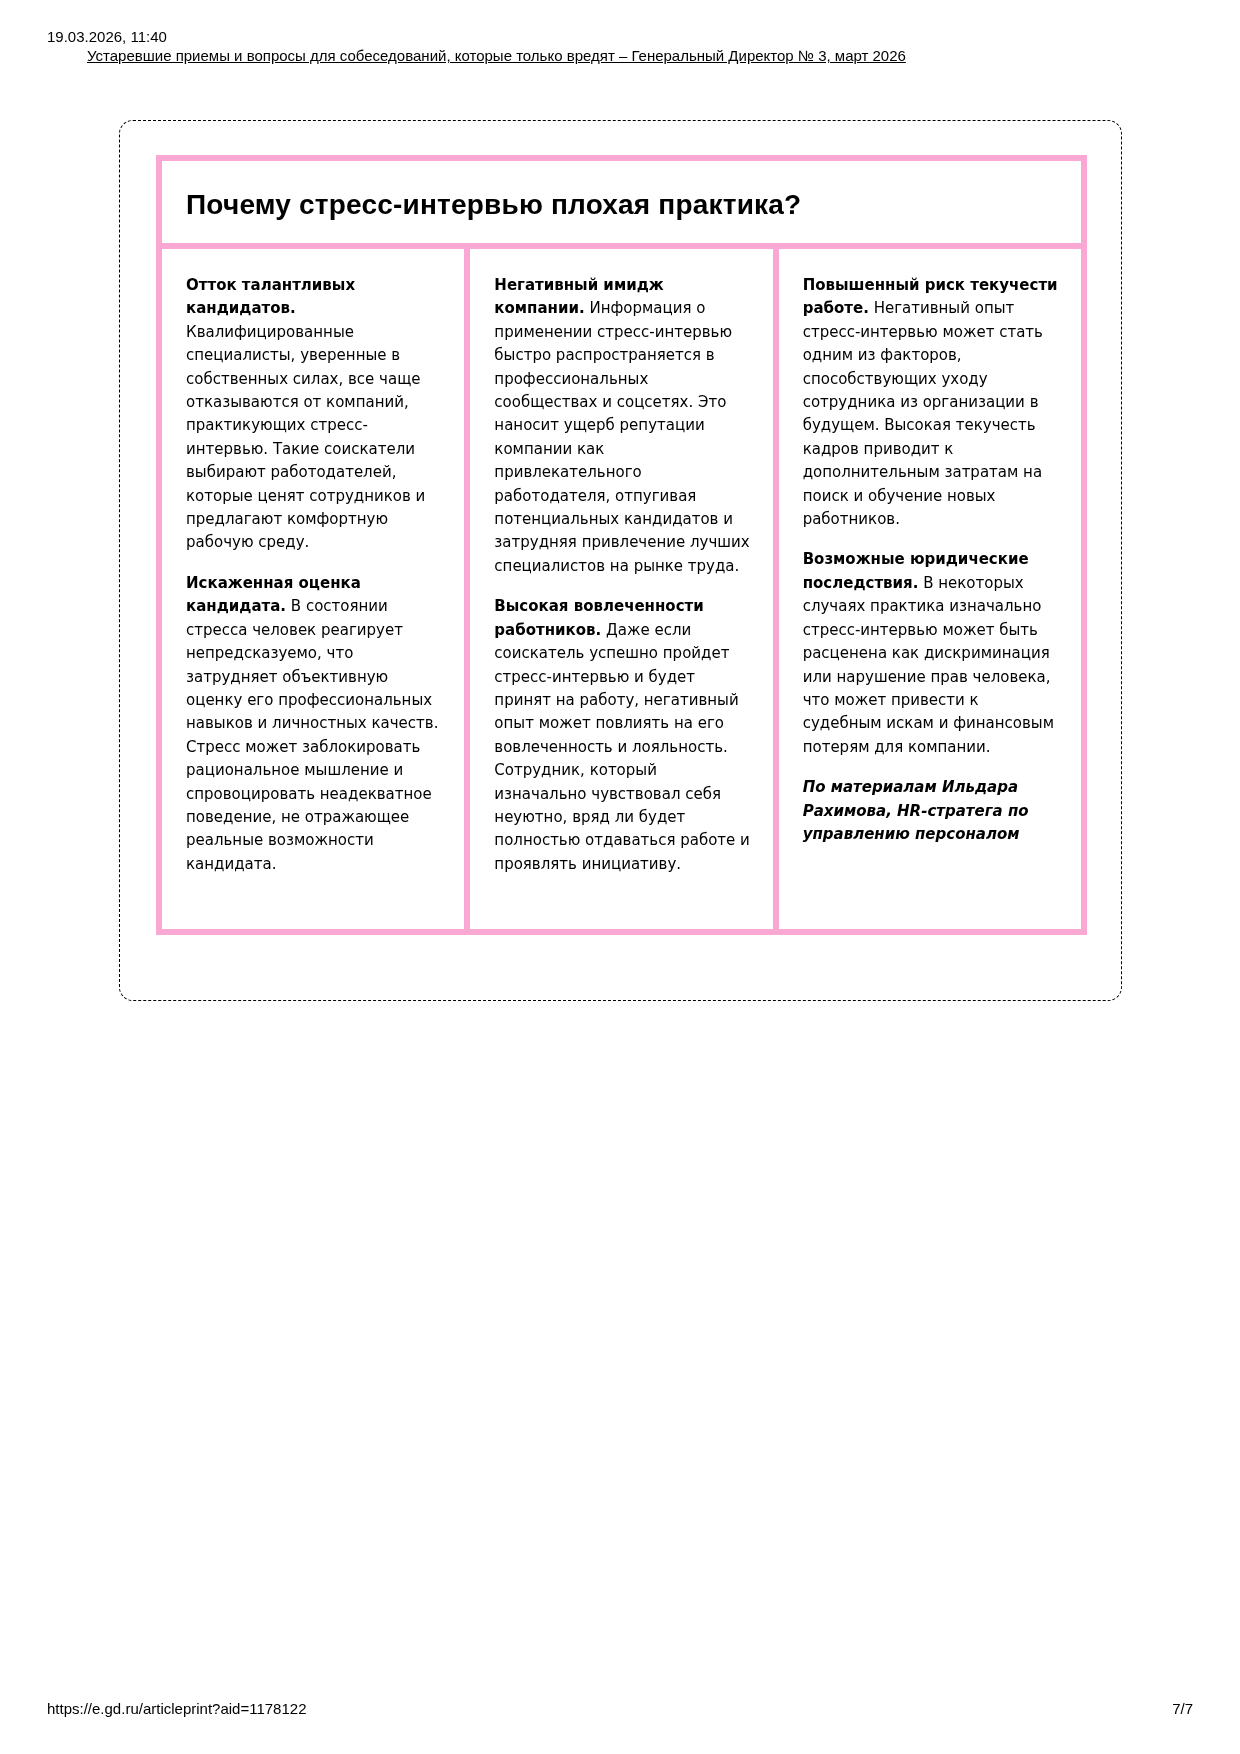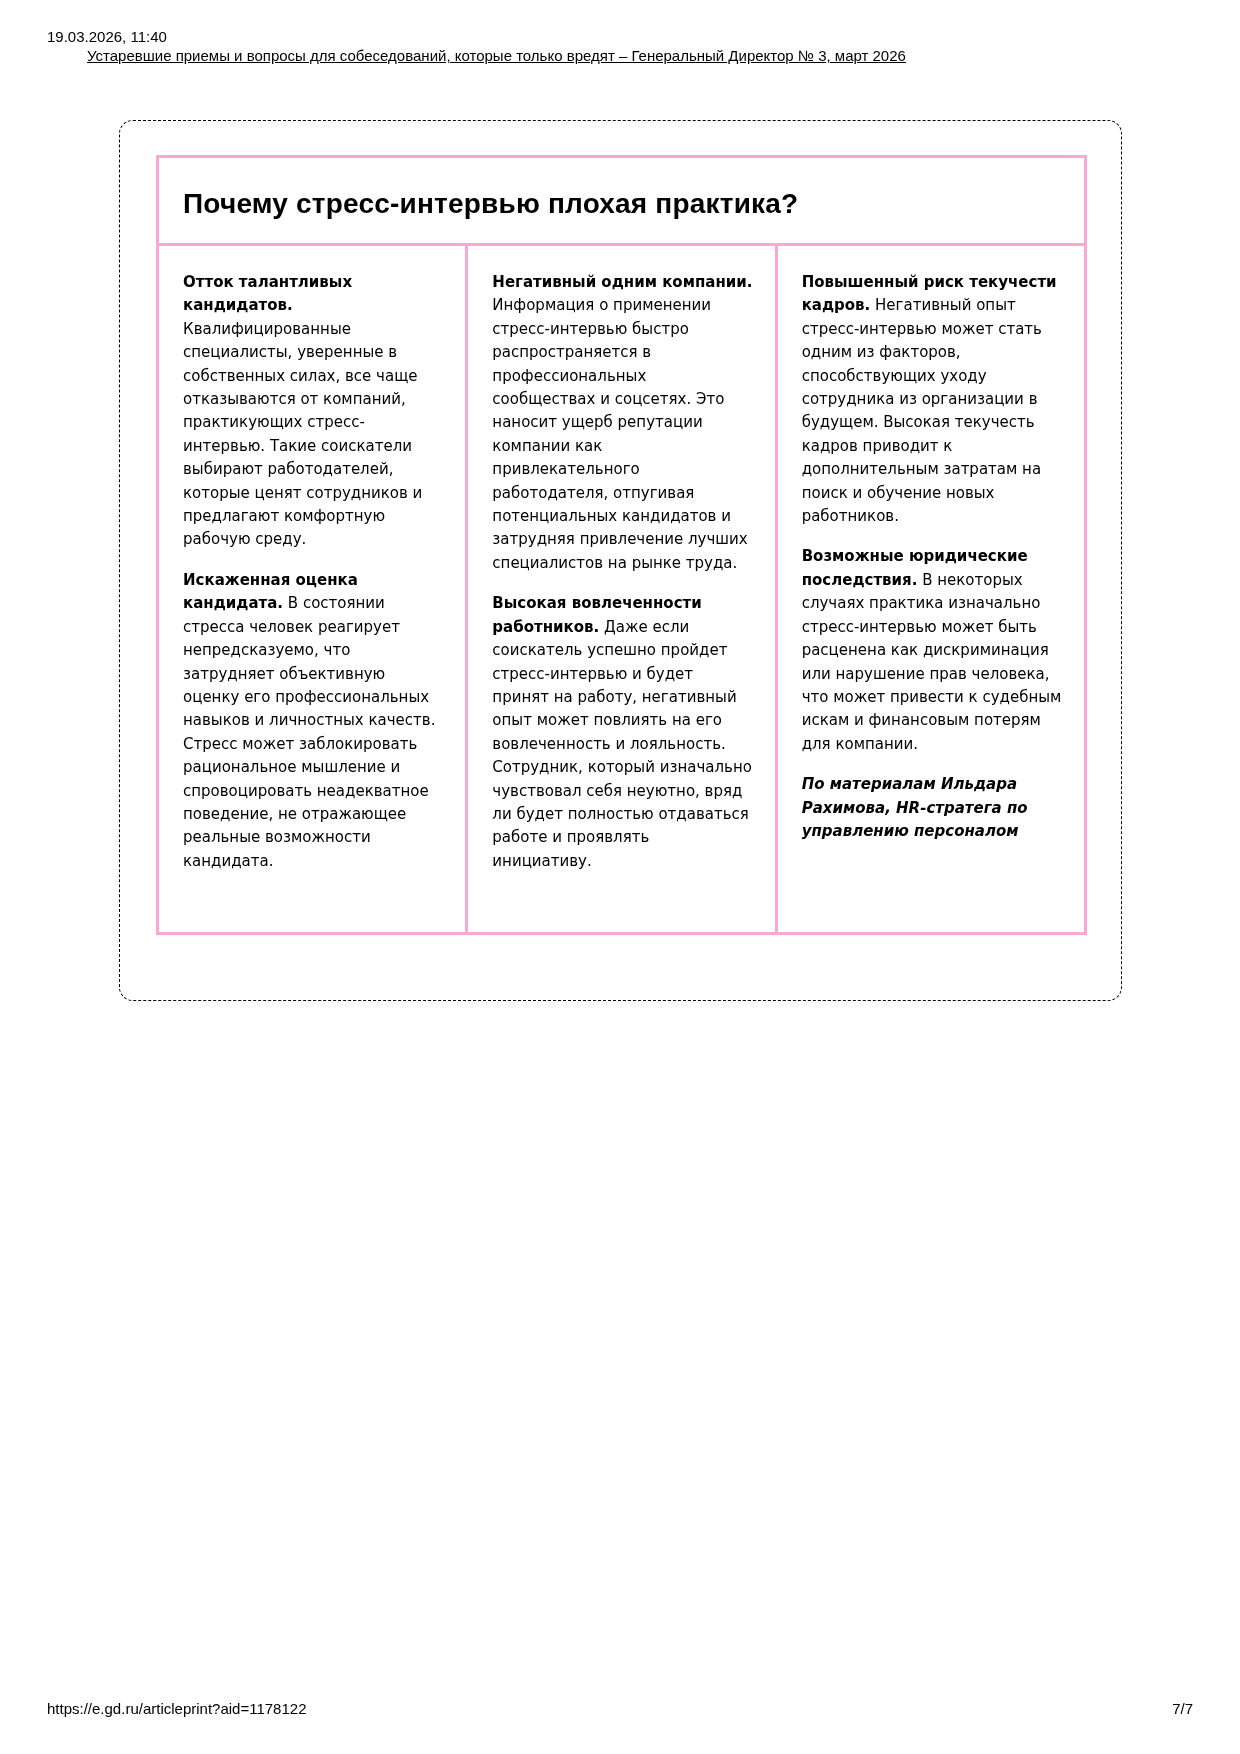--- a/index.html
+++ b/index.html
@@ -64,21 +64,21 @@
     position: absolute;
     left: 36px;
     top: 34px;
     width: 931px;
     height: 780px;
     border-collapse: collapse;
     table-layout: fixed;
     background: #ffffff;
   }
   table.info-table td {
-    border: 3px solid #f9a8d4;
+    border: 6px solid #f9a8d4;
   }
   td.title-cell {
     height: 88px;
     vertical-align: middle;
     padding: 6px 24px 0 24px;
     font-family: "Liberation Sans", sans-serif;
     font-weight: bold;
     font-size: 28px;
     letter-spacing: 0.2px;
     border-bottom: 3px solid #333333;
@@ -118,32 +118,32 @@
             <span>Квалифицированные специалисты, уверенные в собственных силах, все чаще отказываются от компаний, практикующих стресс-интервью. Такие соискатели выбирают работодателей, которые ценят сотрудников и предлагают комфортную рабочую среду.</span>
           </p>
           <p>
             <b>Искаженная оценка кандидата.</b>
             <span>В состоянии стресса человек реагирует непредсказуемо, что затрудняет объективную оценку его профессиональных навыков и личностных качеств. Стресс может заблокировать рациональное мышление и спровоцировать неадекватное поведение, не отражающее реальные возможности кандидата.</span>
           </p>
         </td>
 
         <td class="body-cell">
           <p>
-            <b>Негативный одним компании.</b>
+            <b>Негативный имидж компании.</b>
             <span>Информация о применении стресс-интервью быстро распространяется в профессиональных сообществах и соцсетях. Это наносит ущерб репутации компании как привлекательного работодателя, отпугивая потенциальных кандидатов и затрудняя привлечение лучших специалистов на рынке труда.</span>
           </p>
           <p>
             <b>Высокая вовлеченности работников.</b>
             <span>Даже если соискатель успешно пройдет стресс-интервью и будет принят на работу, негативный опыт может повлиять на его вовлеченность и лояльность. Сотрудник, который изначально чувствовал себя неуютно, вряд ли будет полностью отдаваться работе и проявлять инициативу.</span>
           </p>
         </td>
 
         <td class="body-cell">
           <p>
-            <b>Повышенный риск текучести кадров.</b>
+            <b>Повышенный риск текучести работе.</b>
             <span>Негативный опыт стресс-интервью может стать одним из факторов, способствующих уходу сотрудника из организации в будущем. Высокая текучесть кадров приводит к дополнительным затратам на поиск и обучение новых работников.</span>
           </p>
           <p>
             <b>Возможные юридические последствия.</b>
             <span>В некоторых случаях практика изначально стресс-интервью может быть расценена как дискриминация или нарушение прав человека, что может привести к судебным искам и финансовым потерям для компании.</span>
           </p>
           <p class="source-note">По материалам Ильдара Рахимова, HR-стратега по управлению персоналом</p>
         </td>
 
       </tr>

